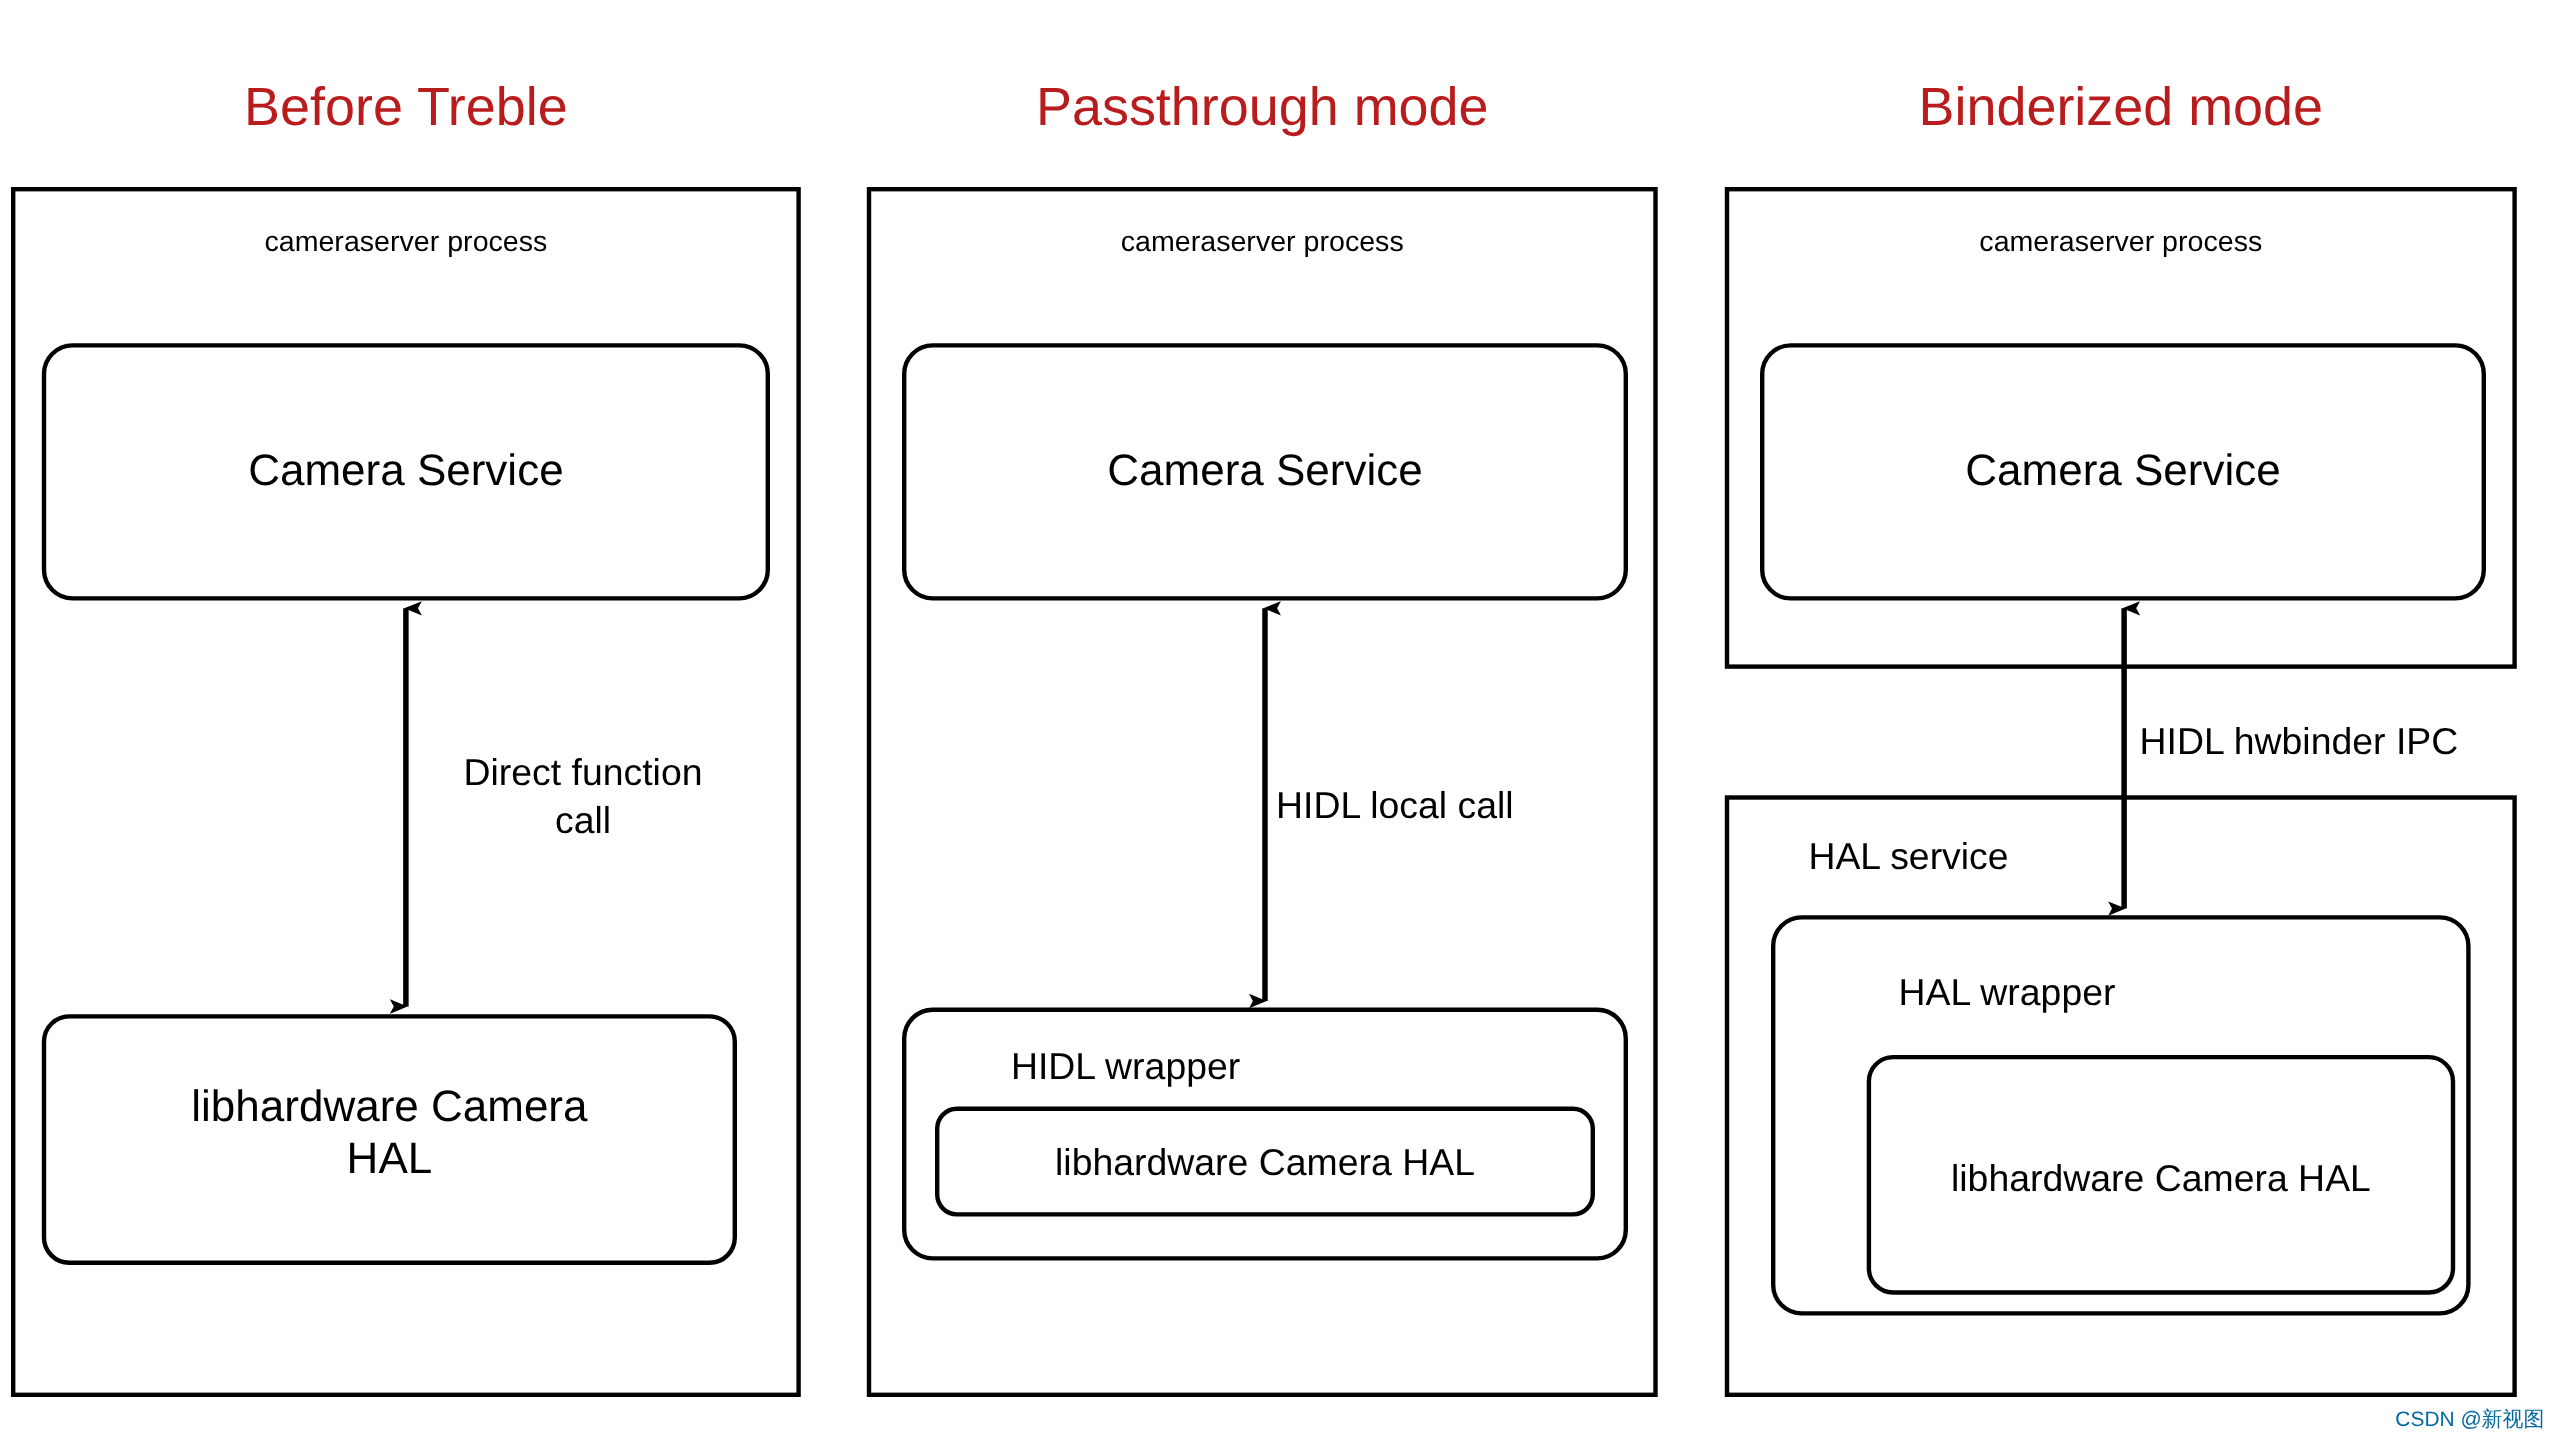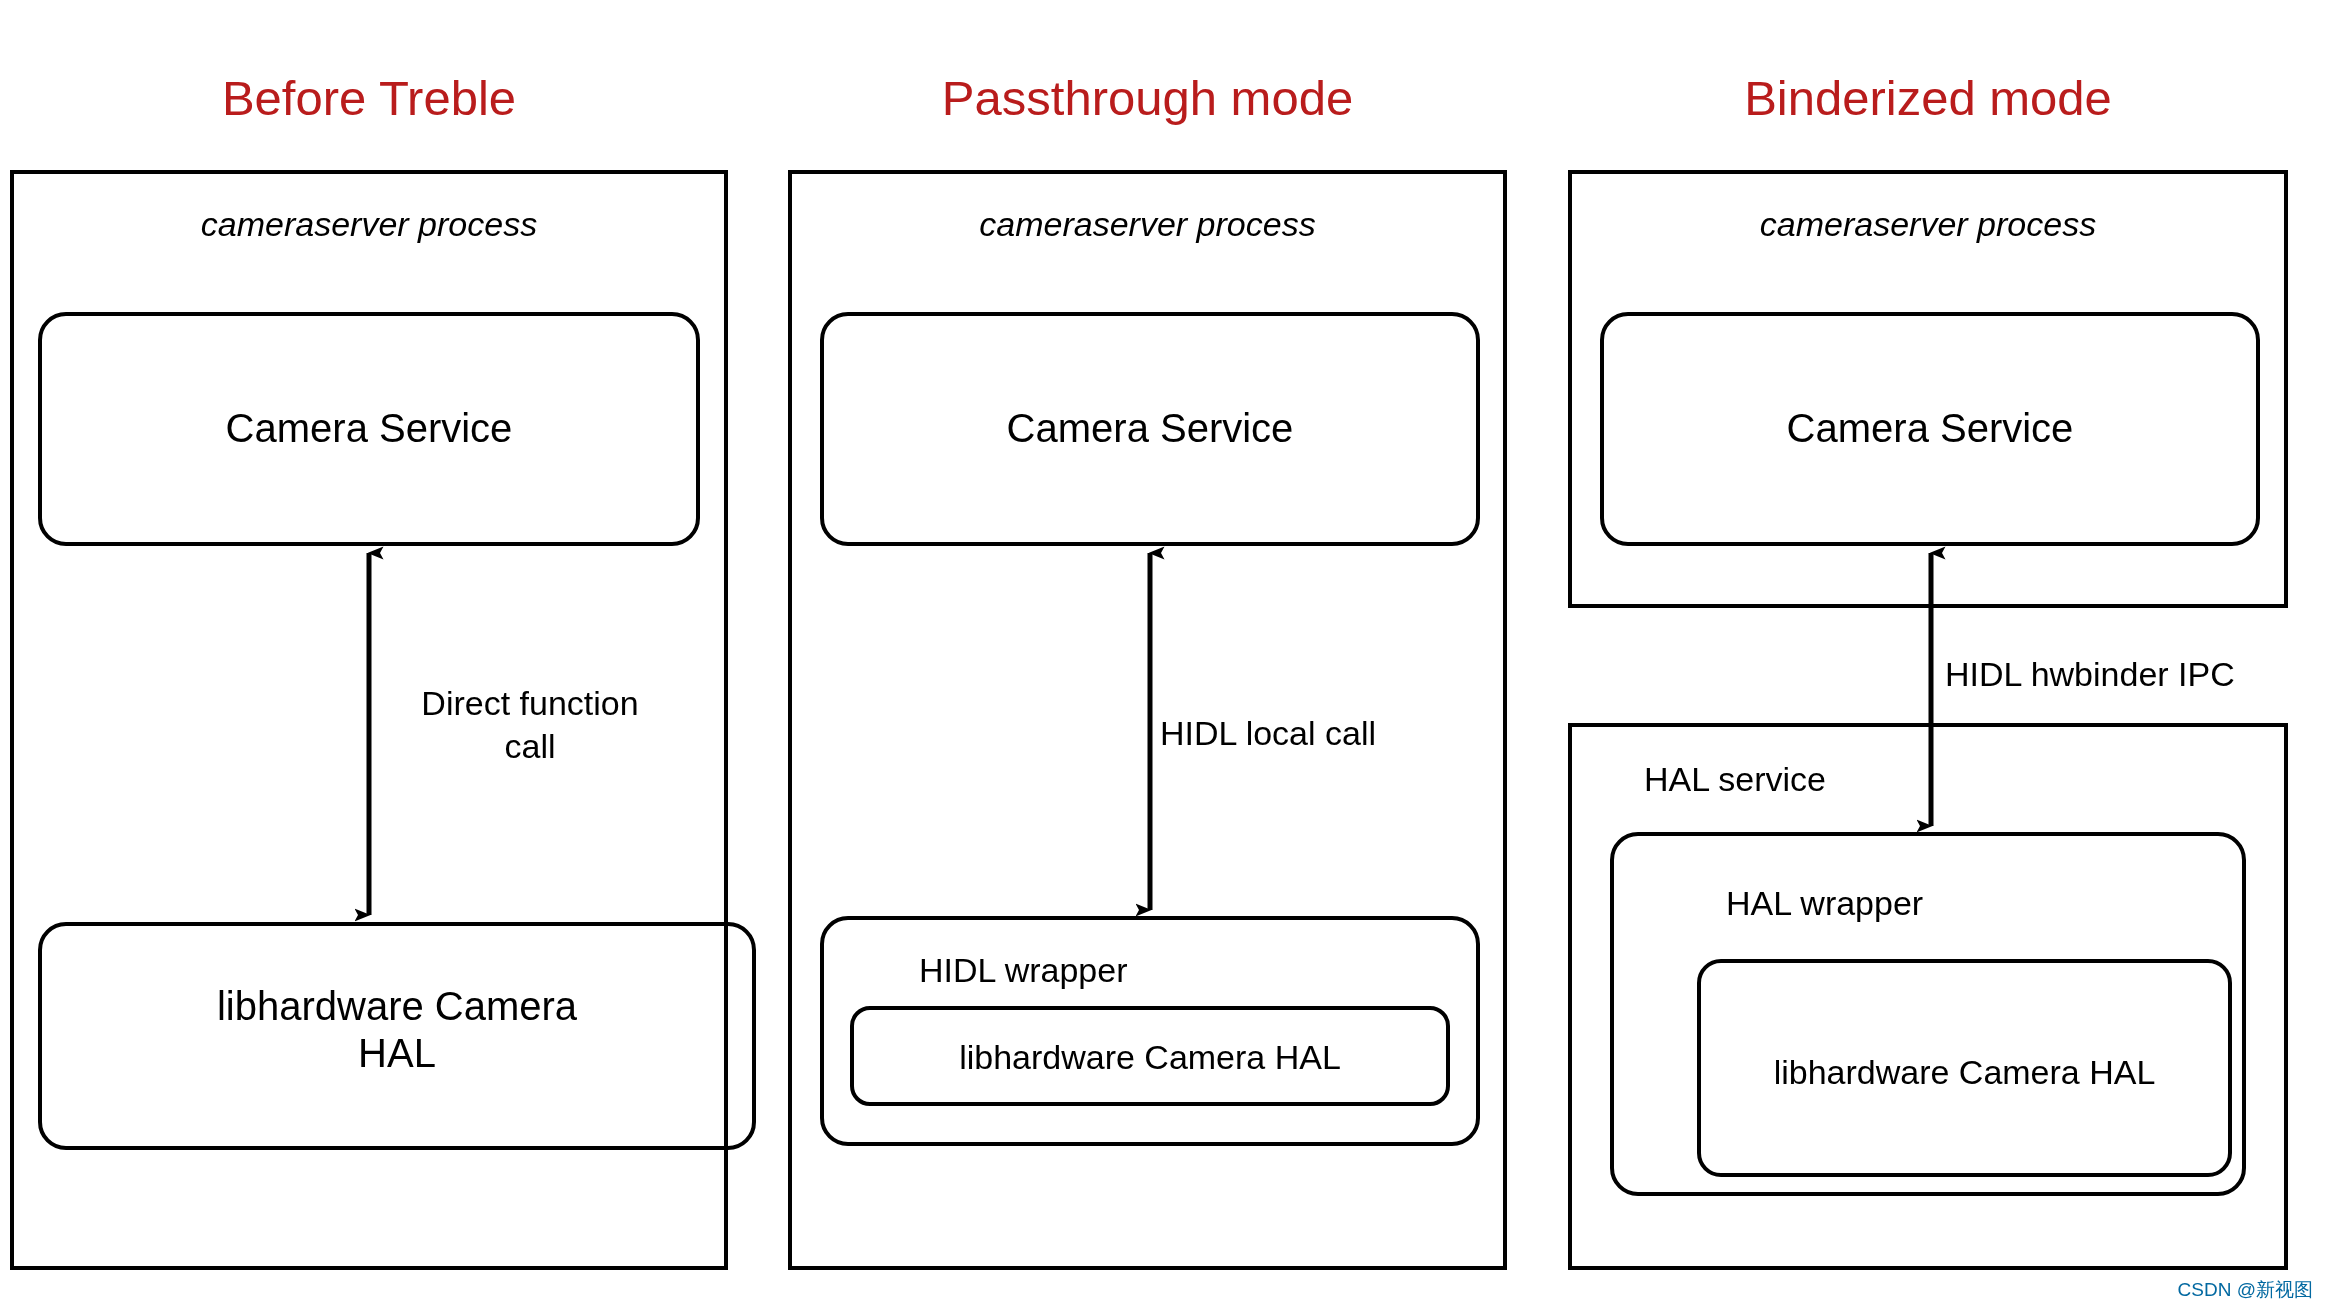--- a/index.html
+++ b/index.html
@@ -61,21 +61,21 @@
     white-space: pre-line;
   }
   .label-left {
     position: absolute;
     text-align: left;
     white-space: nowrap;
   }
 
   .fs-big   { font-size: 40px; line-height: 1.18; }
   .fs-mid   { font-size: 34px; line-height: 1.22; }
-  .fs-small { font-size: 34px; line-height: 1.18; font-style: italic; }
+  .fs-small { font-size: 26px; line-height: 1.18; }
 
   
   #arrow-layer {
     position: absolute;
     left: 0; top: 0;
     width: 2331px;
     height: 1311px;
     pointer-events: none;
   }
 
@@ -112,21 +112,21 @@
     <div class="label-top-center fs-small" style="top:30px;">cameraserver process</div>
   </div>
 
   <div class="round-box" style="left:38px; top:312px; width:662px; height:234px;">
     <div class="label-center fs-big" style="top:89px;">Camera Service</div>
   </div>
 
   <div class="arrow-label" style="left:380px; top:682px; width:300px; text-align:center;">Direct function
 call</div>
 
-  <div class="round-box" style="left:38px; top:922px; width:718px; height:228px;">
+  <div class="round-box" style="left:38px; top:922px; width:632px; height:228px;border-radius:25px;">
     <div class="label-center fs-big" style="top:57px;">libhardware Camera
 HAL</div>
   </div>
 
   <div class="rect-box" style="left:788px; top:170px; width:719px; height:1100px;">
     <div class="label-top-center fs-small" style="top:30px;">cameraserver process</div>
   </div>
 
   <div class="round-box" style="left:820px; top:312px; width:660px; height:234px;">
     <div class="label-center fs-big" style="top:89px;">Camera Service</div>

